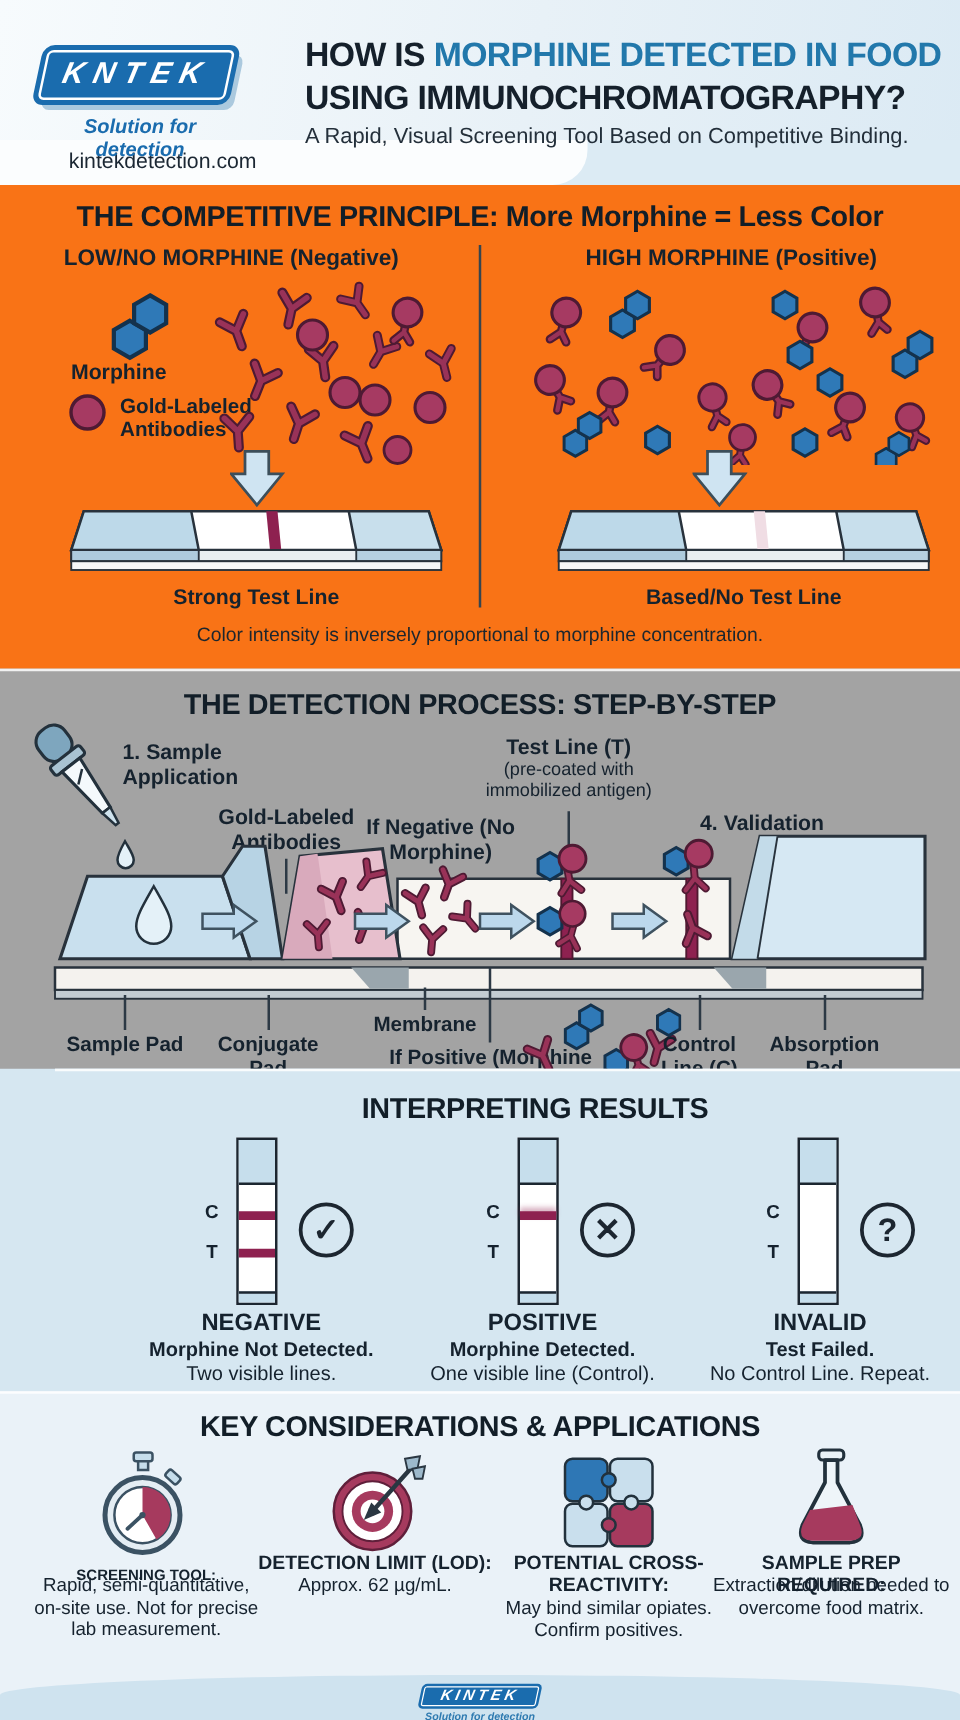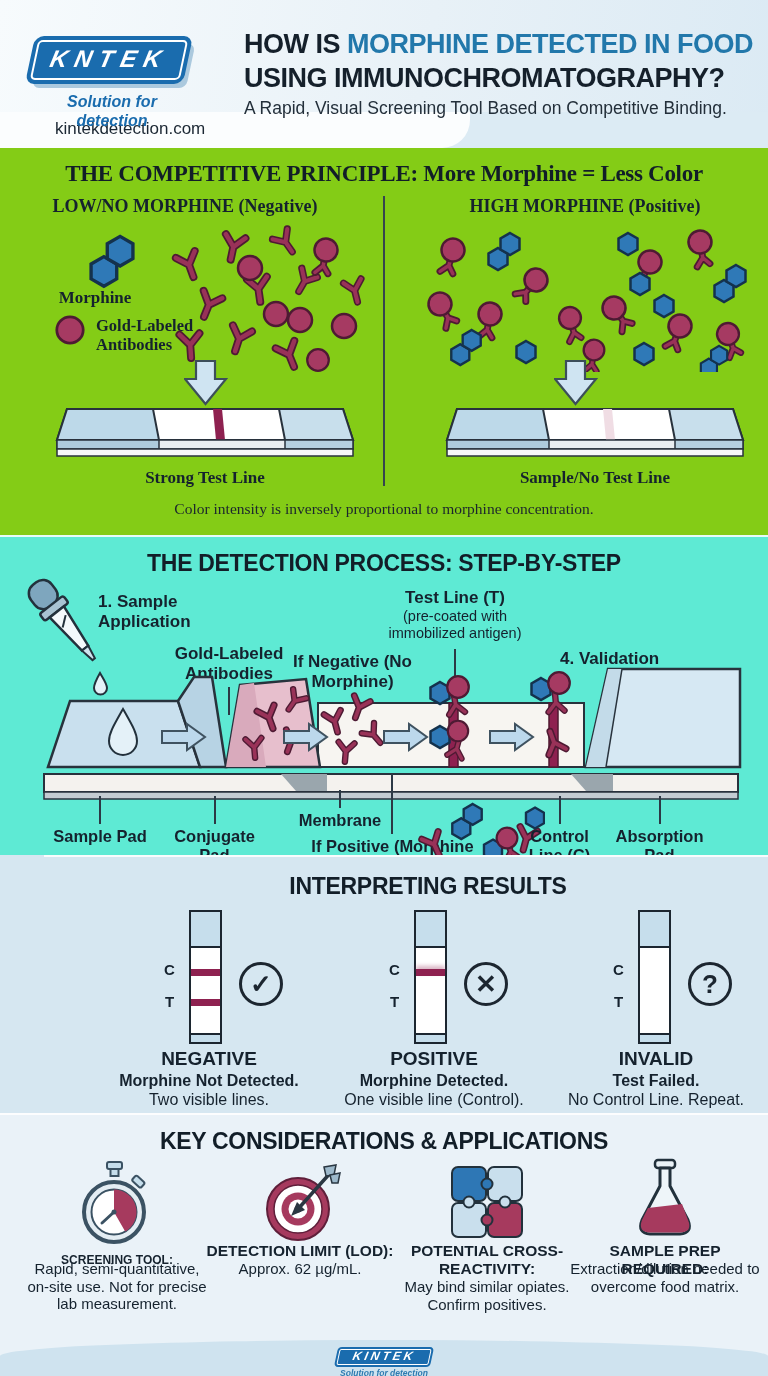--- a/index.html
+++ b/index.html
@@ -75,21 +75,21 @@
     </div>
     <div class="t b" style="left:32px;top:93px;width:160px;text-align:center;font-style:italic;font-size:16px;color:#1a6cae;">Solution for detection</div>
 
     <div class="t b" style="left:244px;top:27px;width:520px;font-size:27px;letter-spacing:-0.5px;line-height:1.26;">
       <span style="color:#15202b;">HOW IS </span><span style="color:#2278ab;">MORPHINE DETECTED IN FOOD</span><br>
       <span style="color:#15202b;">USING IMMUNOCHROMATOGRAPHY?</span>
     </div>
     <div class="t" style="left:244px;top:98px;width:520px;font-size:17.5px;color:#232f3a;">A Rapid, Visual Screening Tool Based on Competitive Binding.</div>
   </div>
 
-  <div class="sec" style="top:148px;height:387px;background:#84cc16;font-family:Liberation Serif, serif;">
+  <div class="sec" style="top:148px;height:387px;background:#f97316;">
 
     <div class="t sect-title" style="left:0;top:12px;">THE COMPETITIVE PRINCIPLE: More Morphine = Less Color</div>
 
     <div style="position:absolute;left:383px;top:48px;width:2px;height:290px;background:#36454f;"></div>
 
     <div class="t b ctr" style="left:20px;top:48px;width:330px;font-size:18px;">LOW/NO MORPHINE (Negative)</div>
     <div class="t b ctr" style="left:420px;top:48px;width:330px;font-size:18px;">HIGH MORPHINE (Positive)</div>
 
     <svg style="position:absolute;left:84px;top:82px;" width="58" height="64" viewBox="0 0 58 64">
       <use href="#hexpair" transform="translate(28,32) scale(1.35)"></use>
@@ -164,26 +164,26 @@
       <polygon points="12,3 98,3 104,34 2,34" fill="#bdd9e9" stroke="#28323c" stroke-width="2"></polygon>
       <polygon points="224,3 288,3 298,34 230,34" fill="#c8dfec" stroke="#28323c" stroke-width="2"></polygon>
       <polygon points="158,3 167,3 170,34 161,34" fill="#f0dde4"></polygon>
       <polygon points="2,34 298,34 298,43 2,43" fill="#e9eef1" stroke="#28323c" stroke-width="1.5"></polygon>
       <polygon points="2,34 104,34 104,43 2,43" fill="#aecbdd" stroke="#28323c" stroke-width="1.5"></polygon>
       <polygon points="230,34 298,34 298,43 230,43" fill="#b6d0e0" stroke="#28323c" stroke-width="1.5"></polygon>
       <rect x="2" y="43" width="296" height="7" fill="#f6f7f8" stroke="#28323c" stroke-width="1.5"></rect>
     </svg>
 
     <div class="t b ctr" style="left:80px;top:320px;width:250px;font-size:17px;">Strong Test Line</div>
-    <div class="t b ctr" style="left:470px;top:320px;width:250px;font-size:17px;">Sample/No Test Line</div>
+    <div class="t b ctr" style="left:470px;top:320px;width:250px;font-size:17px;">Based/No Test Line</div>
 
     <div class="t ctr" style="left:0;top:352px;width:768px;font-size:15.5px;color:#1c262e;">Color intensity is inversely proportional to morphine concentration.</div>
   </div>
 
-  <div class="sec" style="top:535px;height:320px;background:#5eead4;border-top:2px solid rgba(255,255,255,.85);">
+  <div class="sec" style="top:535px;height:320px;background:#a3a3a3;border-top:2px solid rgba(255,255,255,.85);">
 
     <div class="t sect-title" style="left:0;top:13px;">THE DETECTION PROCESS: STEP-BY-STEP</div>
 
     <svg style="position:absolute;left:12px;top:40px;" width="115" height="140" viewBox="0 0 115 140">
       <g transform="translate(30,16) rotate(-38)">
         <rect x="-13" y="-12" width="26" height="28" rx="11" fill="#7ea6be" stroke="#23313c" stroke-width="2.5"></rect>
         <rect x="-15" y="15" width="30" height="9" rx="2.5" fill="#a9c3d2" stroke="#23313c" stroke-width="2.5"></rect>
         <polygon points="-9,24 9,24 4,70 -4,70" fill="#f4f9fc" stroke="#23313c" stroke-width="2.5"></polygon>
         <polygon points="-4,70 4,70 1.5,84 -1.5,84" fill="#cfe3ee" stroke="#23313c" stroke-width="2"></polygon>
         <line x1="5" y1="32" x2="-5" y2="40" stroke="#23313c" stroke-width="2"></line>

